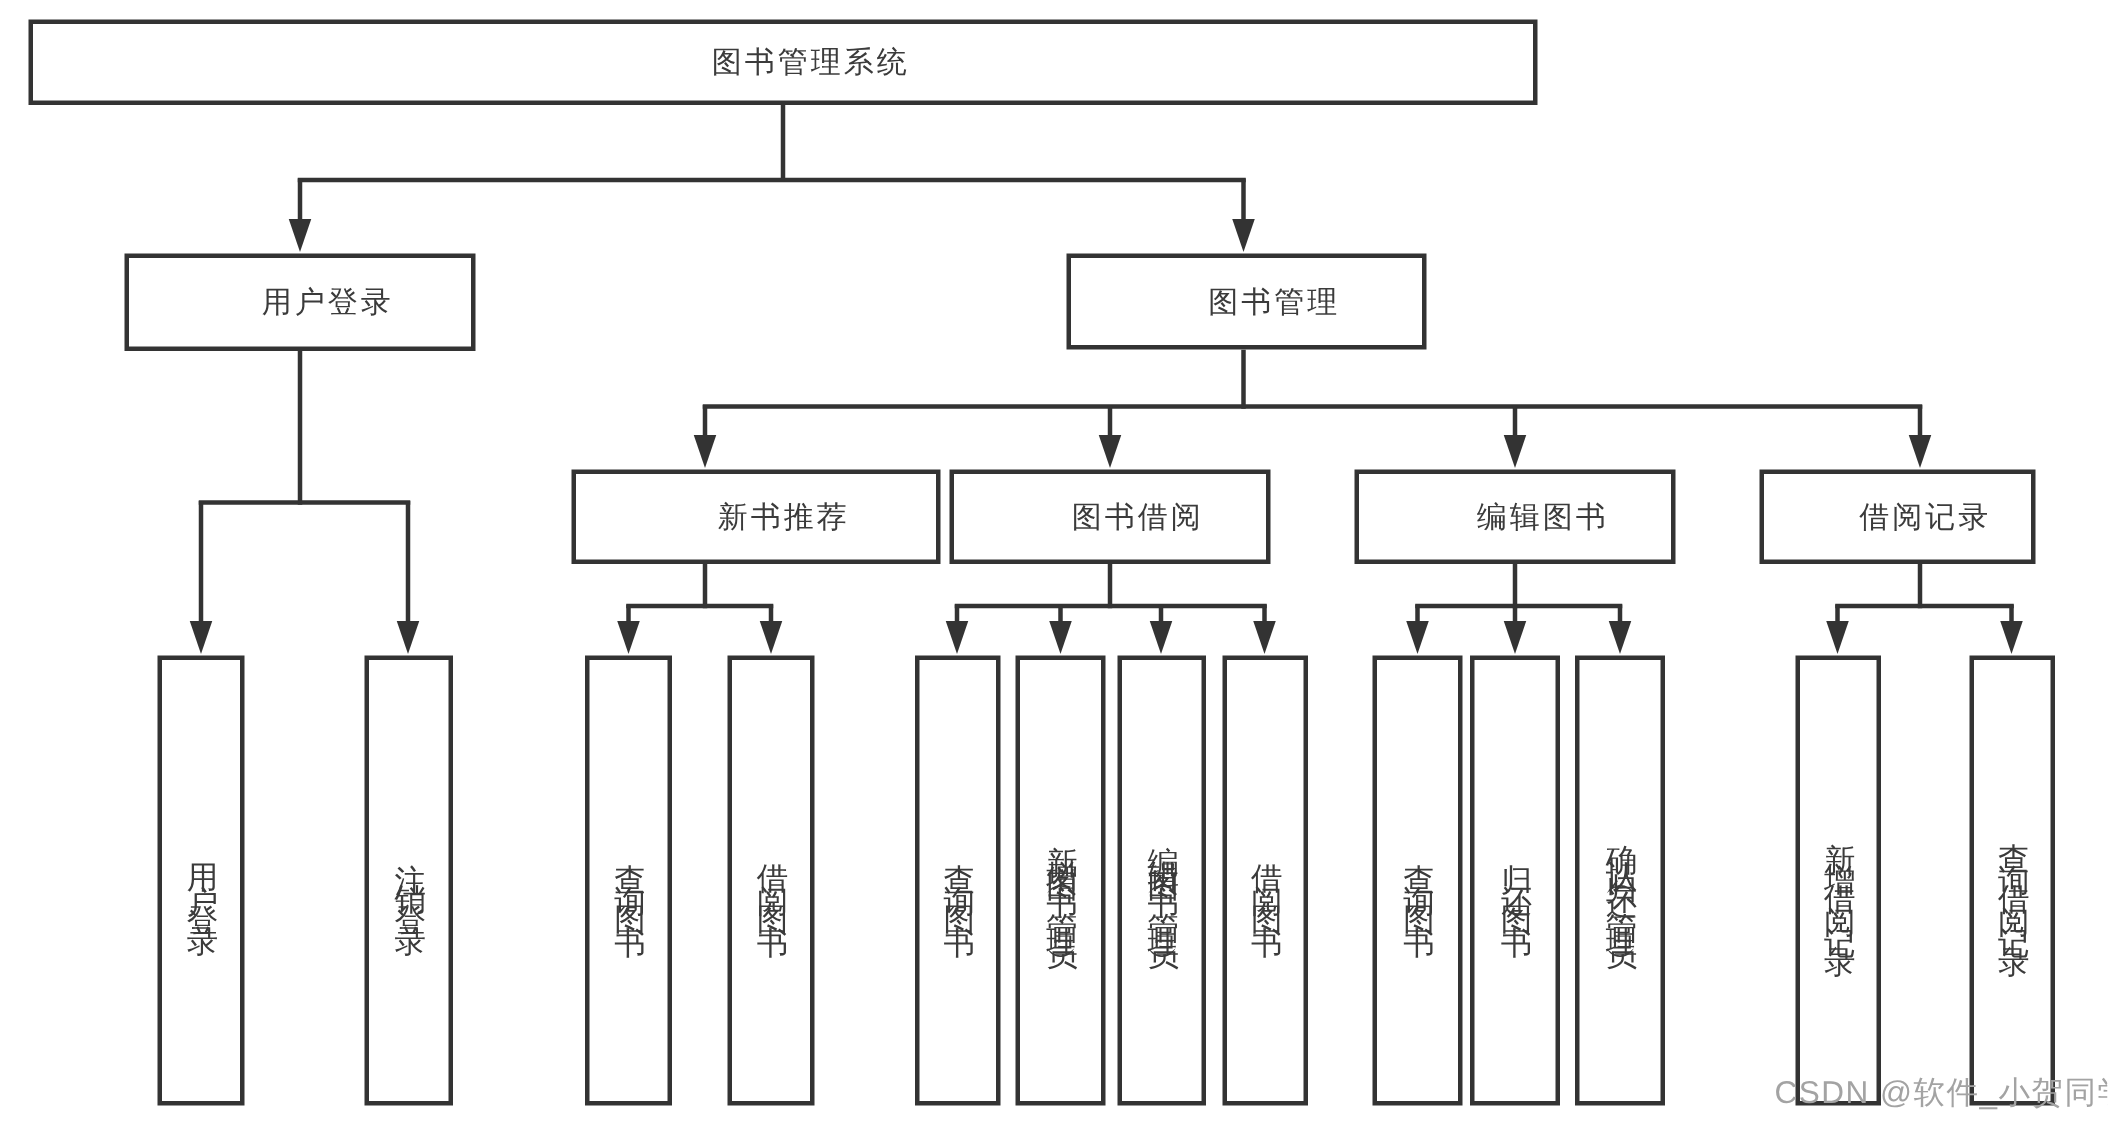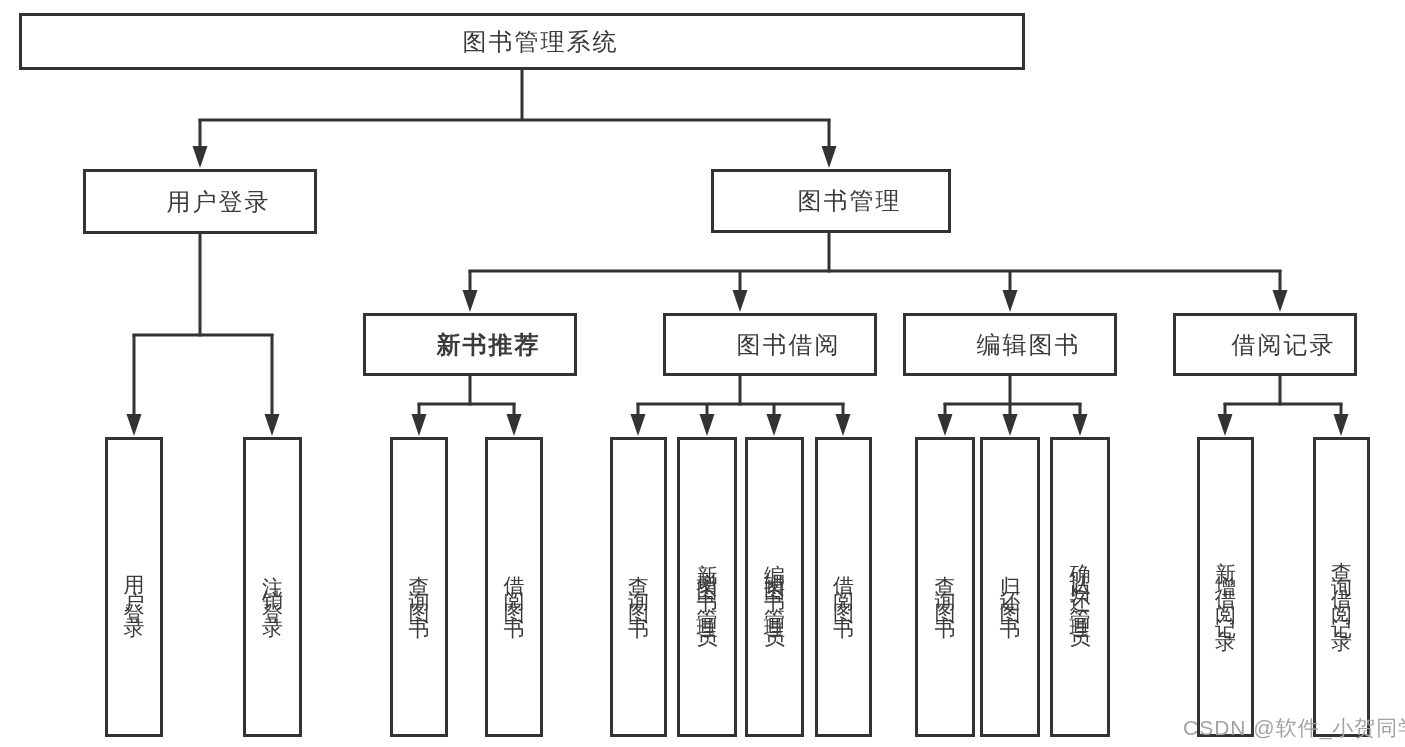--- a/index.html
+++ b/index.html
@@ -17,21 +17,21 @@
   .node{
     position:absolute;
     box-sizing:border-box;
     background:#ffffff;
     border:3px solid #333333;
     display:flex;
     align-items:center;
     justify-content:center;
     z-index:2;
   }
-  .h-node{font-size:24px;letter-spacing:2px;padding-left:37px;}
+  .h-node{font-size:20px;letter-spacing:2px;padding-left:37px;}
   .leaf{top:437px;height:300px;font-size:21px;}
   .v-label{
     writing-mode:vertical-rl;
     text-orientation:mixed;
     letter-spacing:14px;
     white-space:nowrap;
   }
   .v-label.tight{letter-spacing:9px;}
   #watermark{
     position:absolute;
@@ -128,24 +128,24 @@
     <span>图书管理系统</span>
   </div>
 
   <div class="node h-node" style="left:83px;top:169px;width:234px;height:65px;">
     <span>用户登录</span>
   </div>
   <div class="node h-node" style="left:711px;top:169px;width:240px;height:64px;">
     <span>图书管理</span>
   </div>
 
-  <div class="node h-node" style="left:363px;top:313px;width:214px;height:63px;font-weight:bold;">
+  <div class="node h-node" style="left:381px;top:313px;width:246px;height:63px;">
     <span>新书推荐</span>
   </div>
-  <div class="node h-node" style="left:633px;top:313px;width:214px;height:63px;margin-left:30px;">
+  <div class="node h-node" style="left:633px;top:313px;width:214px;height:63px;">
     <span>图书借阅</span>
   </div>
   <div class="node h-node" style="left:903px;top:313px;width:214px;height:63px;">
     <span>编辑图书</span>
   </div>
   <div class="node h-node" style="left:1173px;top:313px;width:184px;height:63px;">
     <span>借阅记录</span>
   </div>
 
   <div class="node leaf" style="left:105px;width:58px;">

